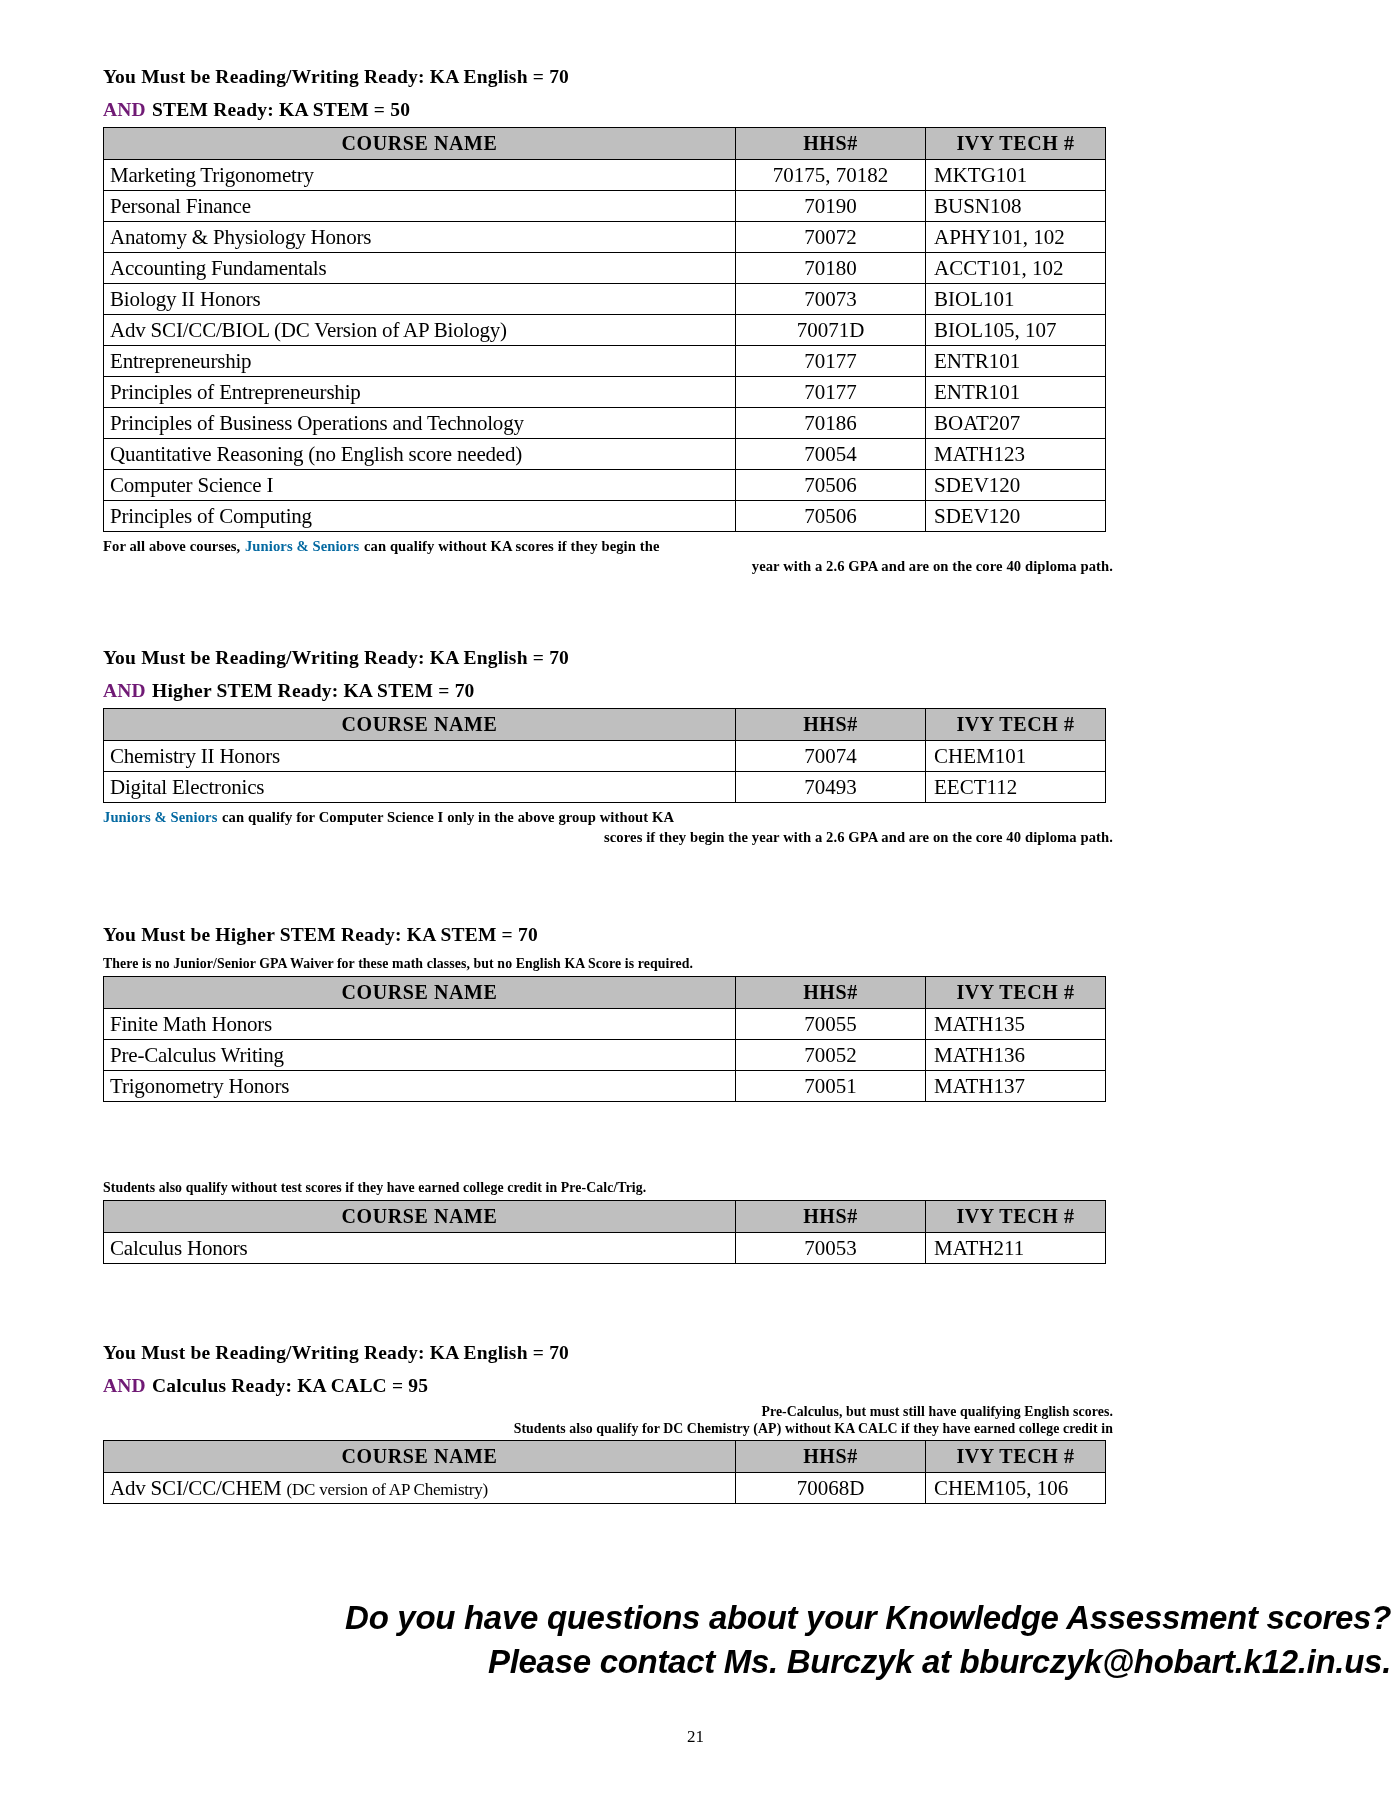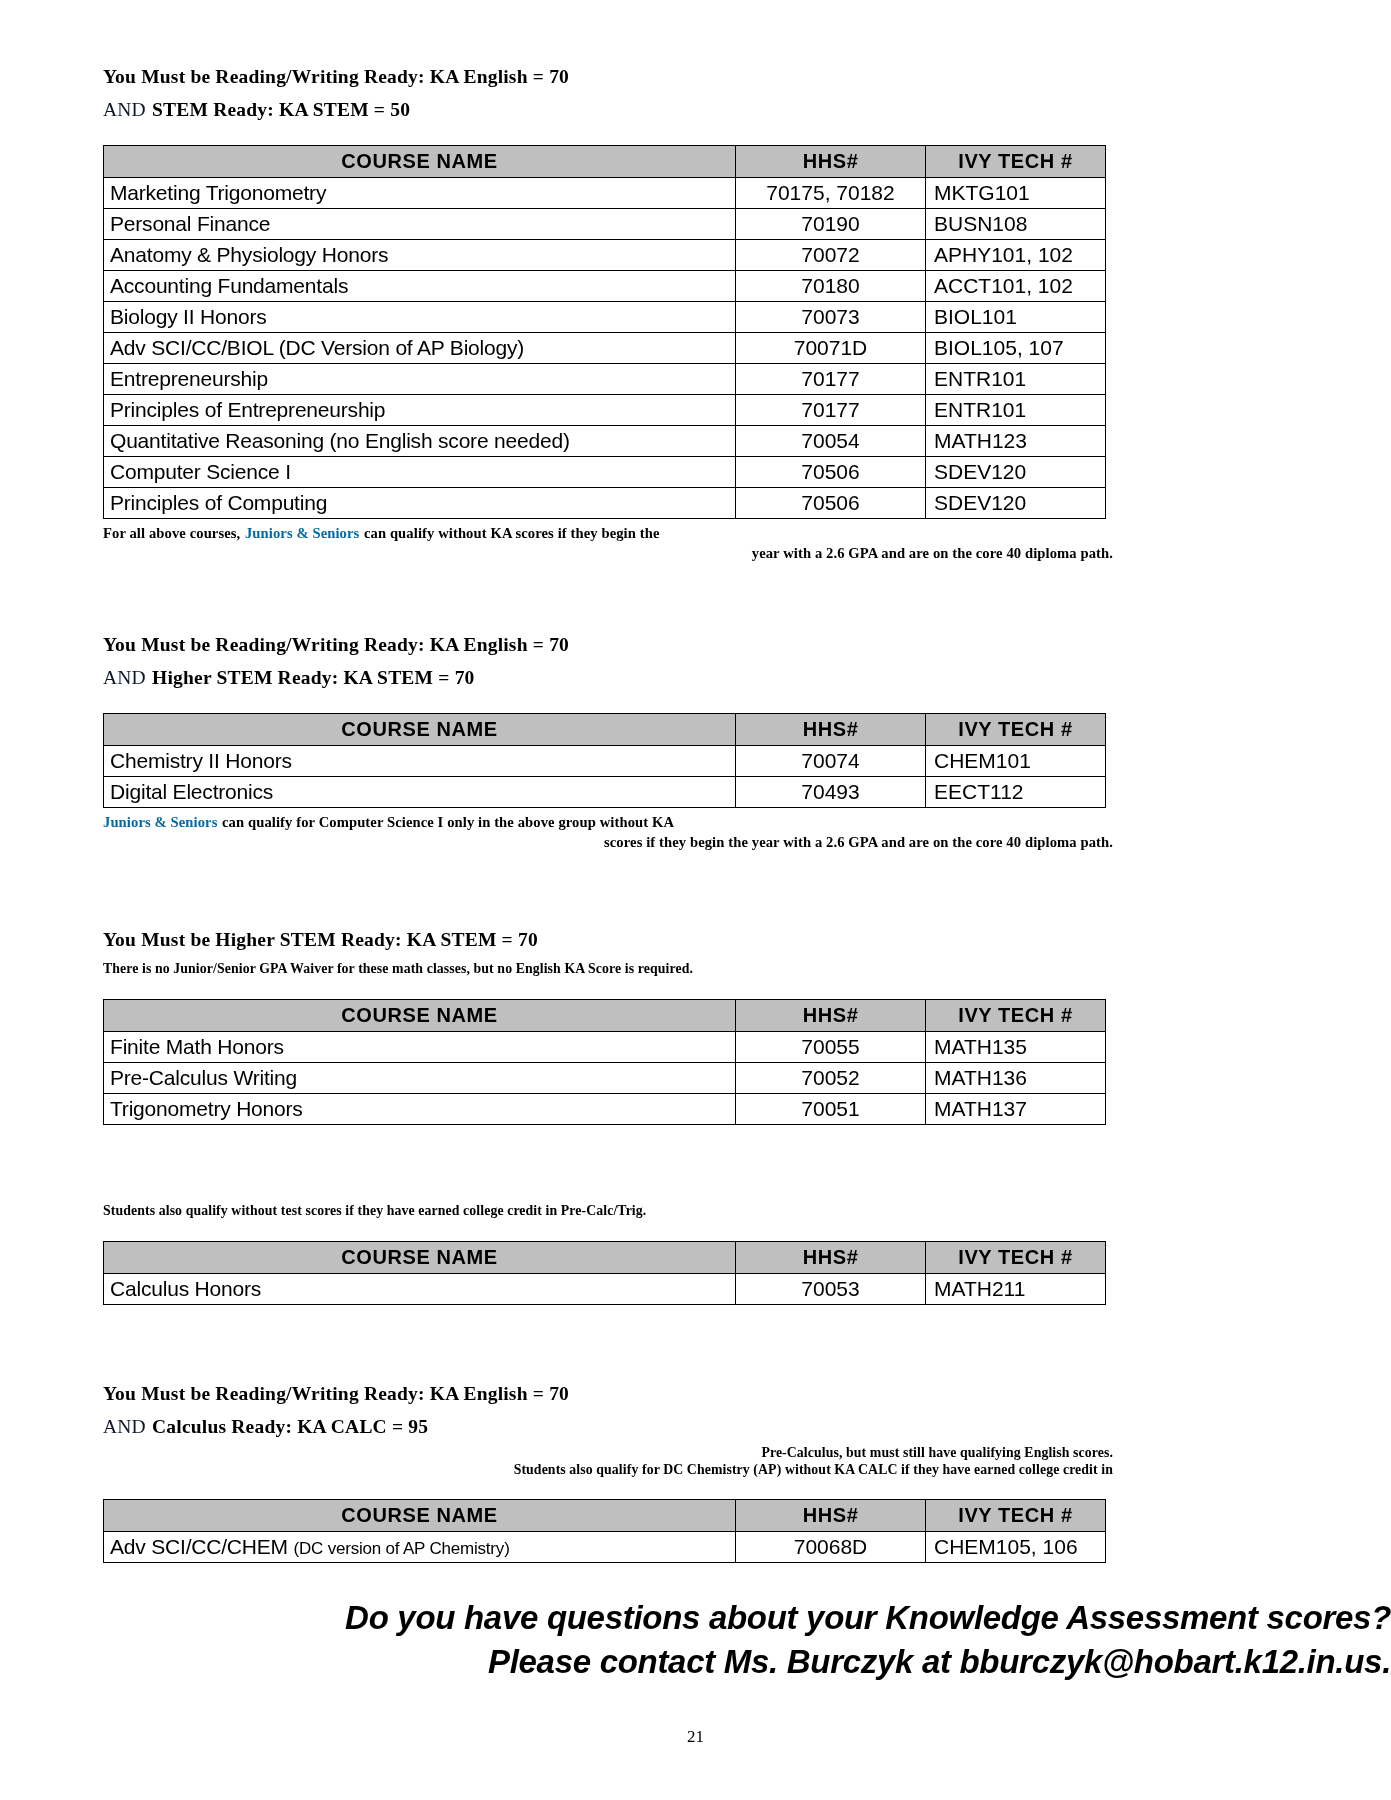--- a/index.html
+++ b/index.html
@@ -35,23 +35,23 @@
     font-weight: bold;
     font-size: 24px;
     letter-spacing: 0.2px;
     line-height: 1.32;
     white-space: nowrap;
   }
   .sec-head .sc {
     font-size: 19.5px;
   }
   .and-red {
-    color: #0f172a;
+    color: #701a75;
     font-size: 19.5px;
-    font-weight: normal;
+    font-weight: bold;
   }
   .head-line2 {
     margin-top: 1px;
   }
 
   
   .note {
     font-family: "Liberation Serif", serif;
     font-weight: bold;
     font-size: 18px;
@@ -64,22 +64,22 @@
   .note-sm {
     font-size: 17px;
   }
   .note-sm .sc { font-size: 13.8px; }
 
   
   table.ka {
     border-collapse: collapse;
     width: 1002px;
     table-layout: fixed;
-    margin-top: 21px;
-    font-family: Liberation Sans, sans-serif;
+    margin-top: 3px;
+    font-family: Liberation Serif, serif;
   }
   table.ka th, table.ka td {
     border: 1.5px solid #000000;
     padding: 2px 6px;
     font-size: 21px;
     height: 26px;
     vertical-align: middle;
     overflow: hidden;
     white-space: nowrap;
   }
@@ -201,20 +201,25 @@
               <td class="cname">Entrepreneurship</td>
               <td class="num">70177</td>
               <td class="ivy">ENTR101</td>
             </tr>
           <tr>
               <td class="cname">Principles of Entrepreneurship</td>
               <td class="num">70177</td>
               <td class="ivy">ENTR101</td>
             </tr>
           <tr>
+              <td class="cname">Principles of Business Operations and Technology</td>
+              <td class="num">70186</td>
+              <td class="ivy">BOAT207</td>
+            </tr>
+          <tr>
               <td class="cname">Quantitative Reasoning (no English score needed)</td>
               <td class="num">70054</td>
               <td class="ivy">MATH123</td>
             </tr>
           <tr>
               <td class="cname">Computer Science I</td>
               <td class="num">70506</td>
               <td class="ivy">SDEV120</td>
             </tr>
           <tr>

